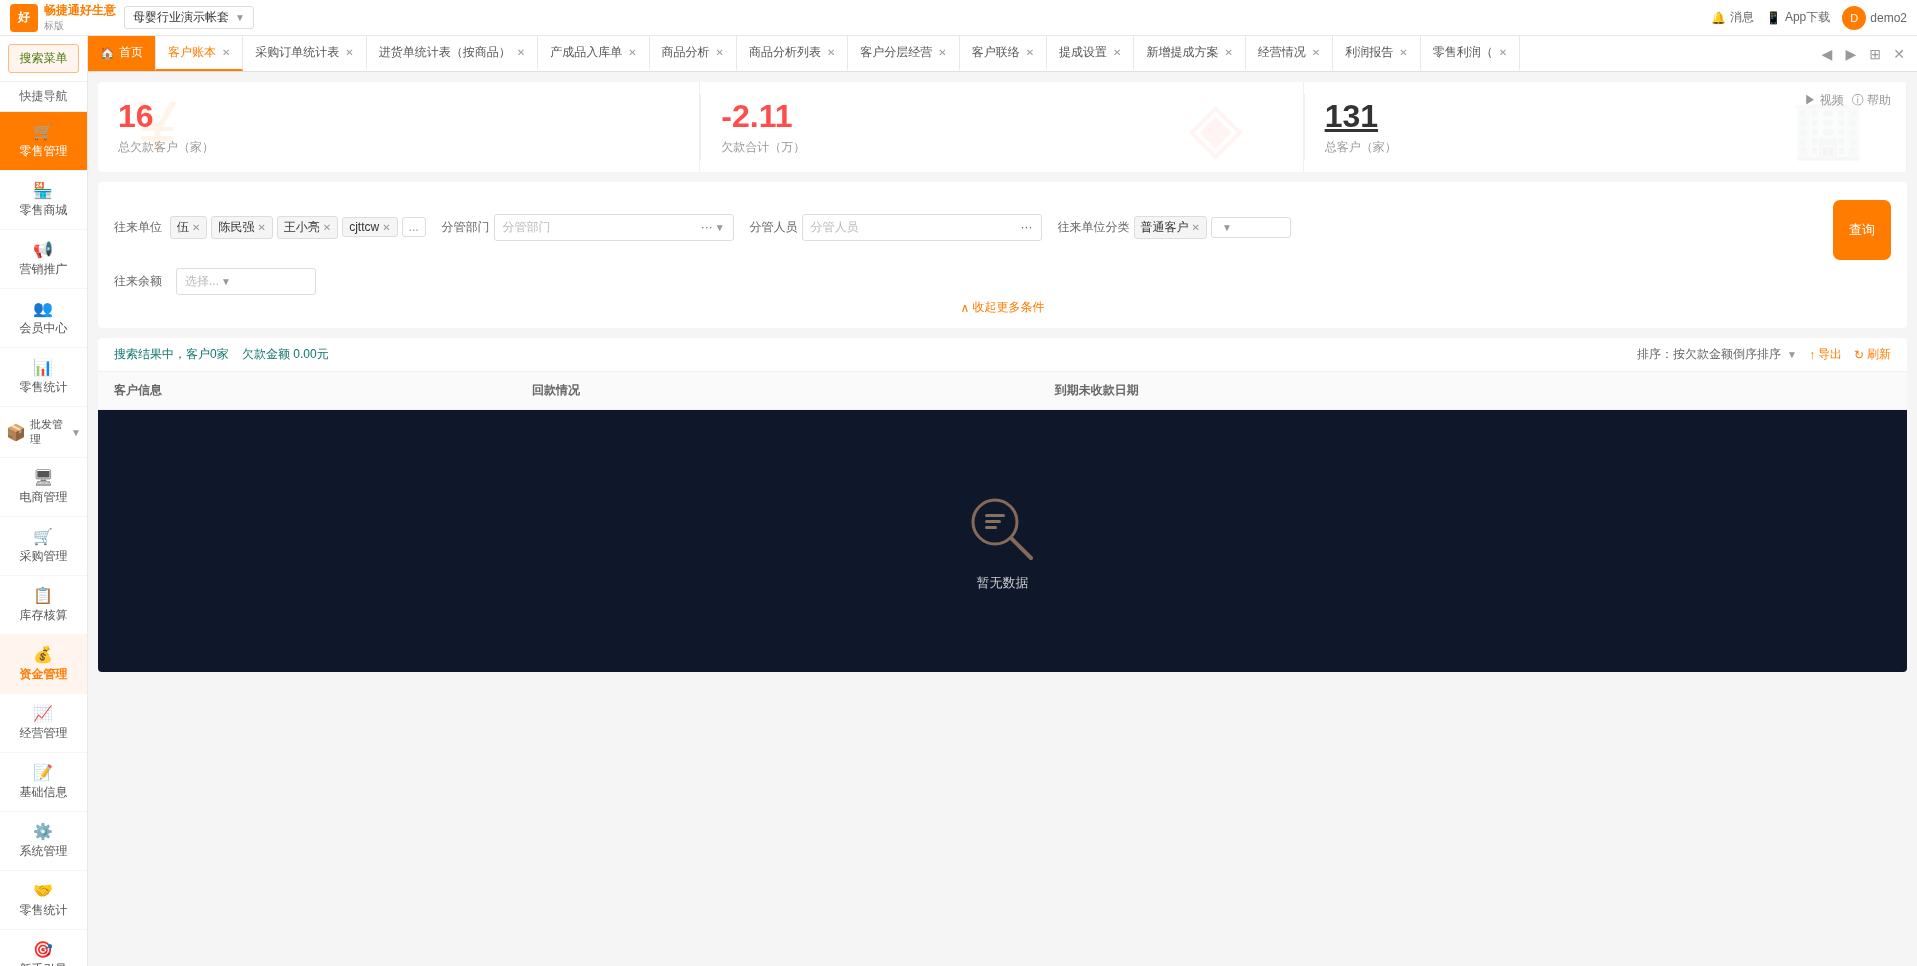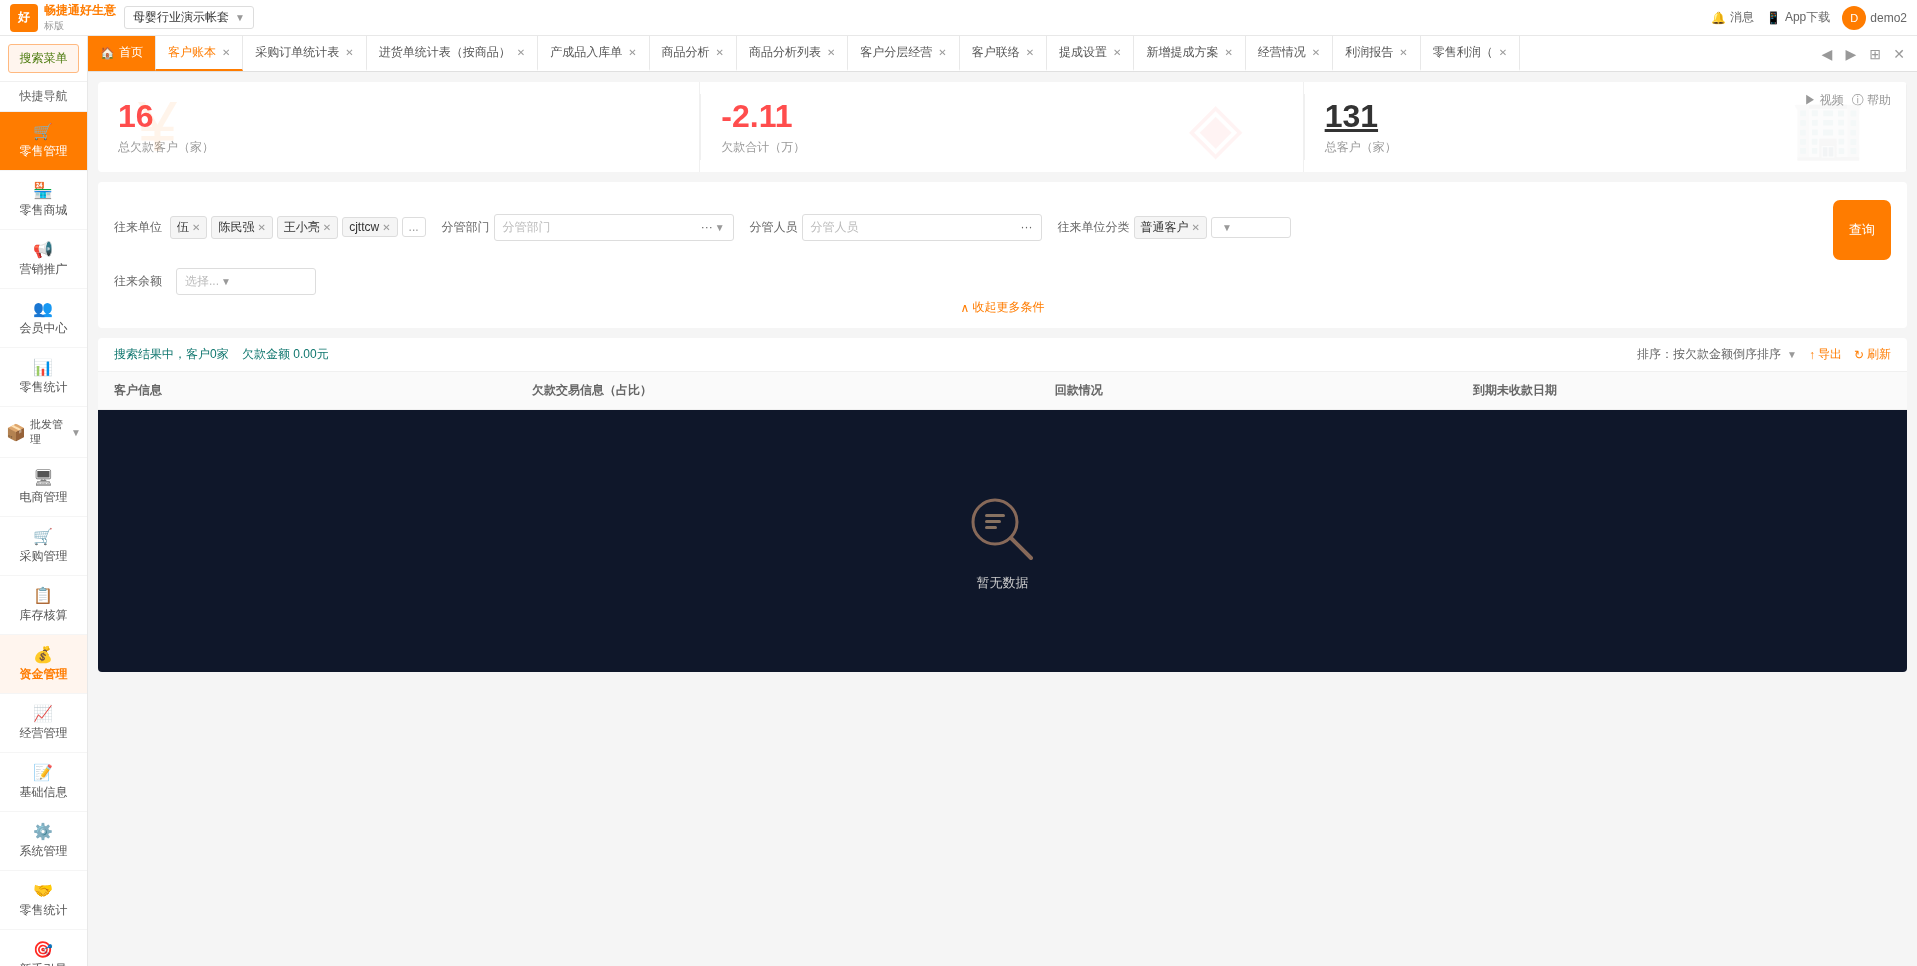--- a/index.html
+++ b/index.html
@@ -386,21 +386,20 @@
           <div class="result-action-btn">
             <span>↻</span>
             <span>刷新</span>
           </div>
         </div>
       </div>
 
       <div class="table-container">
         <div class="table-header">
           <div>客户信息</div>
-          <div>欠款交易信息（占比）</div>
           <div>回款情况</div>
           <div>到期未收款日期</div>
         </div>
         <div class="empty-state">
           <div style="width:80px;height:80px;opacity:0.5;">
             
             <svg viewBox="0 0 80 80" xmlns="http://www.w3.org/2000/svg">
               <circle cx="32" cy="32" r="22" fill="none" stroke="#ffbb88" stroke-width="3"></circle>
               <line x1="48" y1="48" x2="68" y2="68" stroke="#ffbb88" stroke-width="4" stroke-linecap="round"></line>
               <rect x="22" y="24" width="20" height="3" rx="1.5" fill="#ffcc99"></rect>

